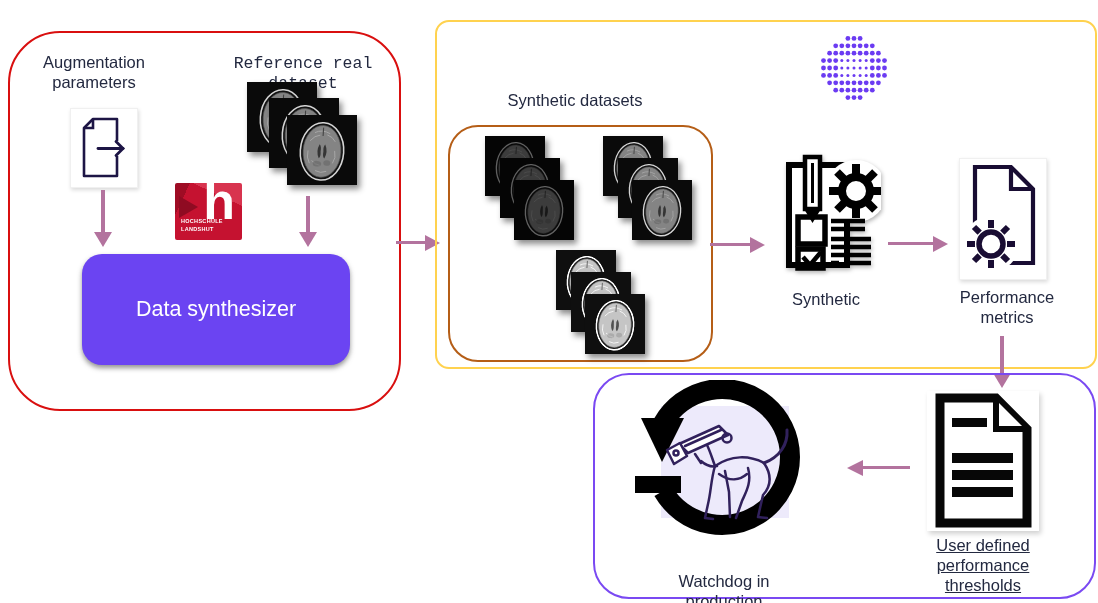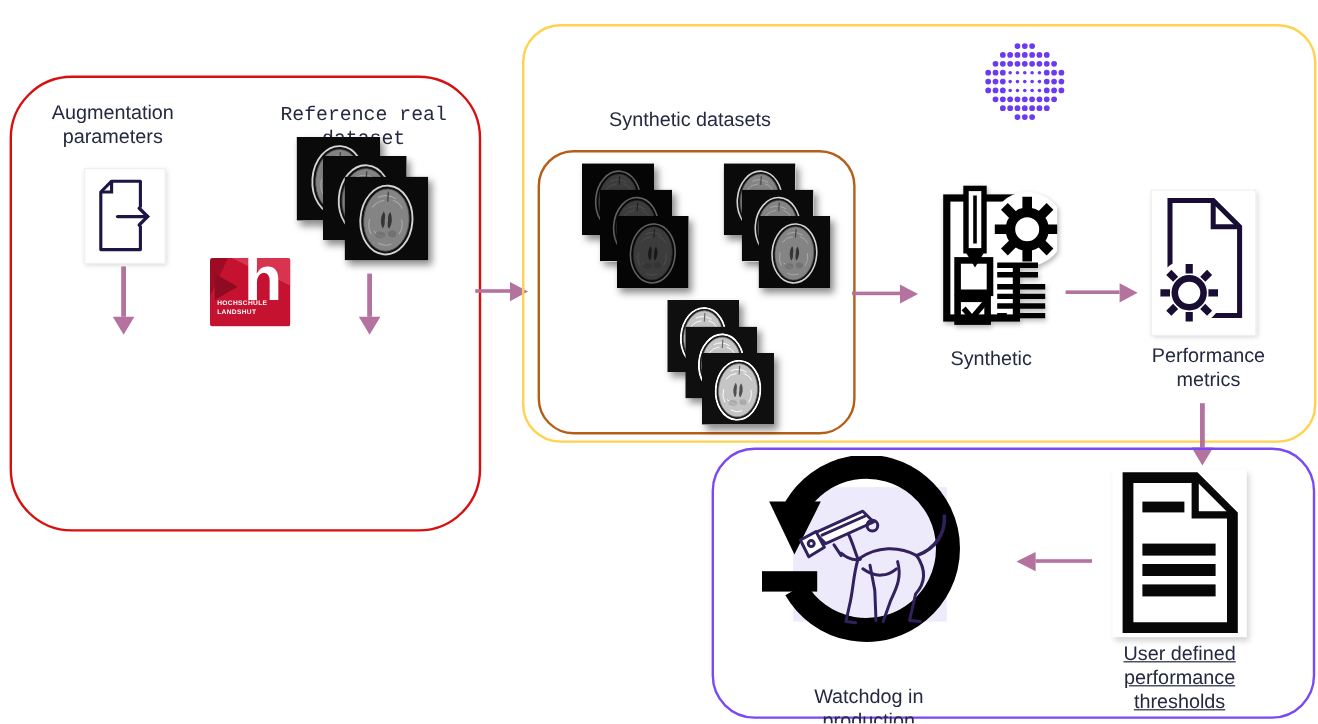--- a/index.html
+++ b/index.html
@@ -1,22 +1,22 @@
 <!DOCTYPE html>
 <html style="--c-red_border: #d90f0f; --c-yellow_border: #ffd24f; --c-orange_border: #b55e17; --c-purple_border: #7a49f2; --c-synthesizer_fill: #6b44f2; --c-arrow: #b3739e; --c-label_text: #232940; --c-dots: #6b3bf2; --c-logo_red: #c51230;"><head>
 <meta charset="utf-8">
 <style>
   html,body{margin:0;padding:0;background:#fff;}
   .canvas{
     position:relative;width:1098px;height:603px;background:#fff;overflow:hidden;
     font-family:"Liberation Sans","DejaVu Sans",sans-serif;color:var(--c-label_text,#232940);
   }
   .panel{position:absolute;border-style:solid;border-width:2.5px;background:transparent;}
-  .panel.red   {left:8px;  top:31px; width:389px;height:376px;border-radius:52px;border-color:var(--c-red_border,#d90f0f);margin-top:32px;}
-  .panel.yellow{left:435px;top:20px; width:658px;height:345px;border-radius:32px;border-color:var(--c-yellow_border,#ffd24f);}
+  .panel.red   {left:8px;  top:31px; width:389px;height:376px;border-radius:52px;border-color:var(--c-red_border,#d90f0f);}
+  .panel.yellow{left:435px;top:20px; width:658px;height:345px;border-radius:14px;border-color:var(--c-yellow_border,#ffd24f);}
   .panel.orange{left:11px; top:103px;width:261px;height:233px;border-radius:30px;border-color:var(--c-orange_border,#b55e17);}
   .panel.purple{left:593px;top:373px;width:499px;height:222px;border-radius:36px;border-color:var(--c-purple_border,#7a49f2);}
   .label{position:absolute;font-size:16.5px;line-height:1.22;text-align:center;color:var(--c-label_text,#232940);}
   
   .icon-card{position:absolute;background:#fff;border:1px solid #f0f0f0;box-shadow:1px 2px 4px rgba(0,0,0,.15);}
   
   .brain-stack{position:absolute;}
   .brain-card{position:absolute;box-shadow:3px 4px 6px rgba(0,0,0,.45);}
   .tone-dark  {filter:brightness(.42);}
   .tone-medium{filter:brightness(.92);}
@@ -116,20 +116,23 @@
       </div>
 
     <div class="hsl-logo">
       <span class="hsl-h">h</span>
       <span class="hsl-cap"><span>HOCHSCHULE</span><br><span>LANDSHUT</span></span>
     </div>
 
     <div class="arrow-v" style="left:91px;top:157px;height:42px;"></div>
     <div class="arrow-v" style="left:296px;top:163px;height:36px;"></div>
 
+    <div class="synth-box">
+      <span>Data synthesizer</span>
+    </div>
   </div>
 
   <div class="arrow-h" style="left:396px;top:241px;width:29px;"></div>
 
   <div class="panel yellow">
     <div class="dots"><svg viewBox="0 0 70 70" width="70" height="70">
           <circle cx="28.9" cy="5.4" r="2.4" fill="#6b3bf2"></circle>
           <circle cx="35.0" cy="5.4" r="2.4" fill="#6b3bf2"></circle>
           <circle cx="41.1" cy="5.4" r="2.4" fill="#6b3bf2"></circle>
           <circle cx="16.7" cy="12.8" r="2.4" fill="#6b3bf2"></circle>

